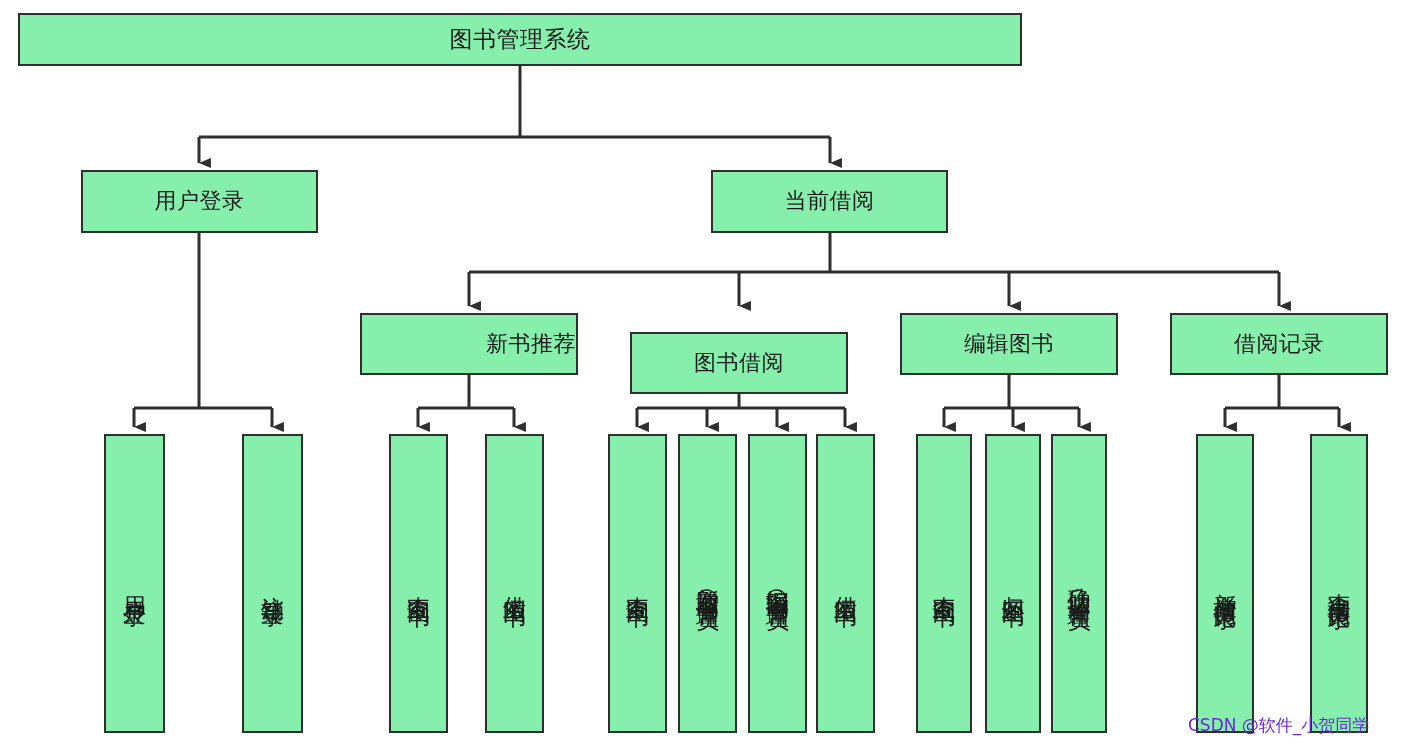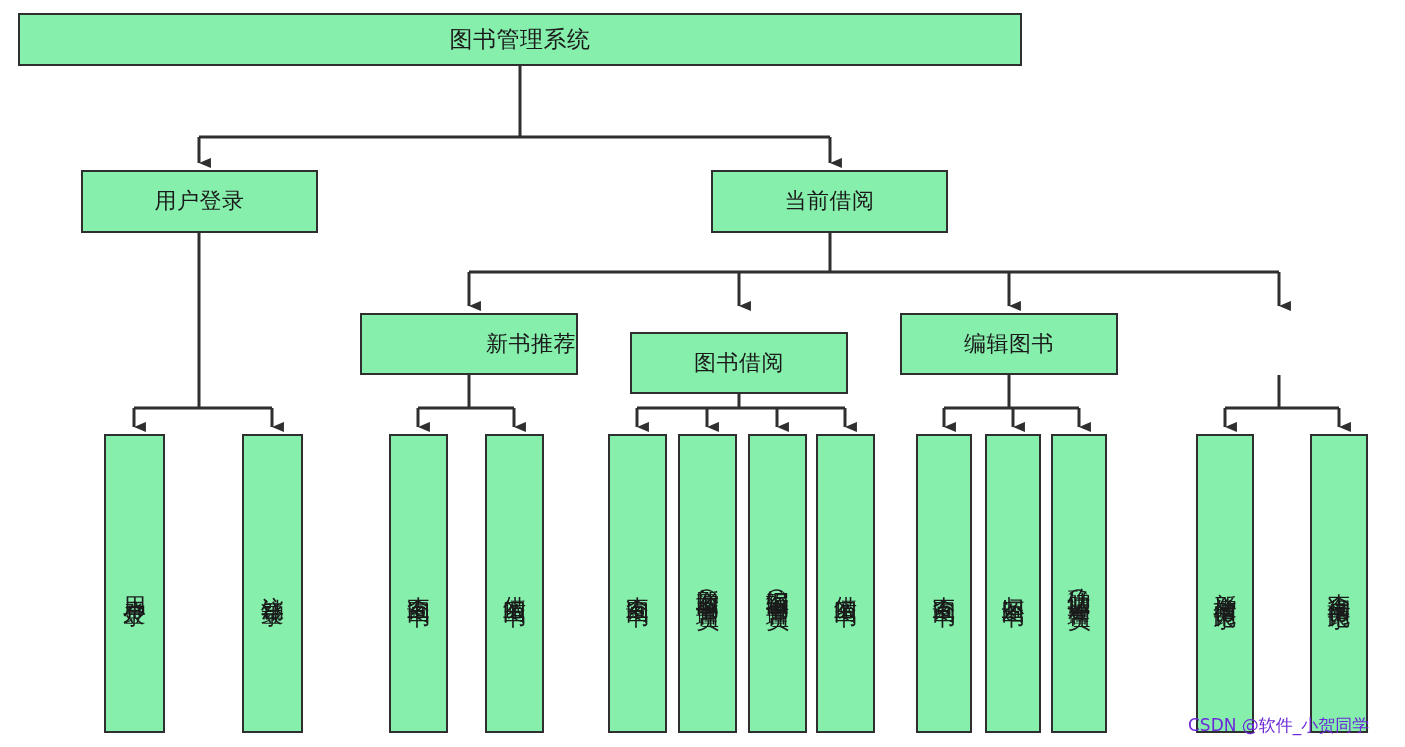--- a/index.html
+++ b/index.html
@@ -143,20 +143,23 @@
 
   <div class="node horiz" style="left:360px; top:313px; width:218px; height:62px;justify-content:flex-end;">
     <span class="label">新书推荐</span>
   </div>
   <div class="node horiz" style="left:630px; top:332px; width:218px; height:62px;">
     <span class="label">图书借阅</span>
   </div>
   <div class="node horiz" style="left:900px; top:313px; width:218px; height:62px;">
     <span class="label">编辑图书</span>
   </div>
+  <div class="node horiz" style="left:1170px; top:313px; width:218px; height:62px;">
+    <span class="label">借阅记录</span>
+  </div>
 
   <div class="node vert" style="left:104px; top:434px; width:61px; height:299px;">
     <span class="label">用户登录</span>
   </div>
   <div class="node vert" style="left:242px; top:434px; width:61px; height:299px;">
     <span class="label">注销登录</span>
   </div>
   <div class="node vert" style="left:389px; top:434px; width:59px; height:299px;">
     <span class="label">查询图书</span>
   </div>

